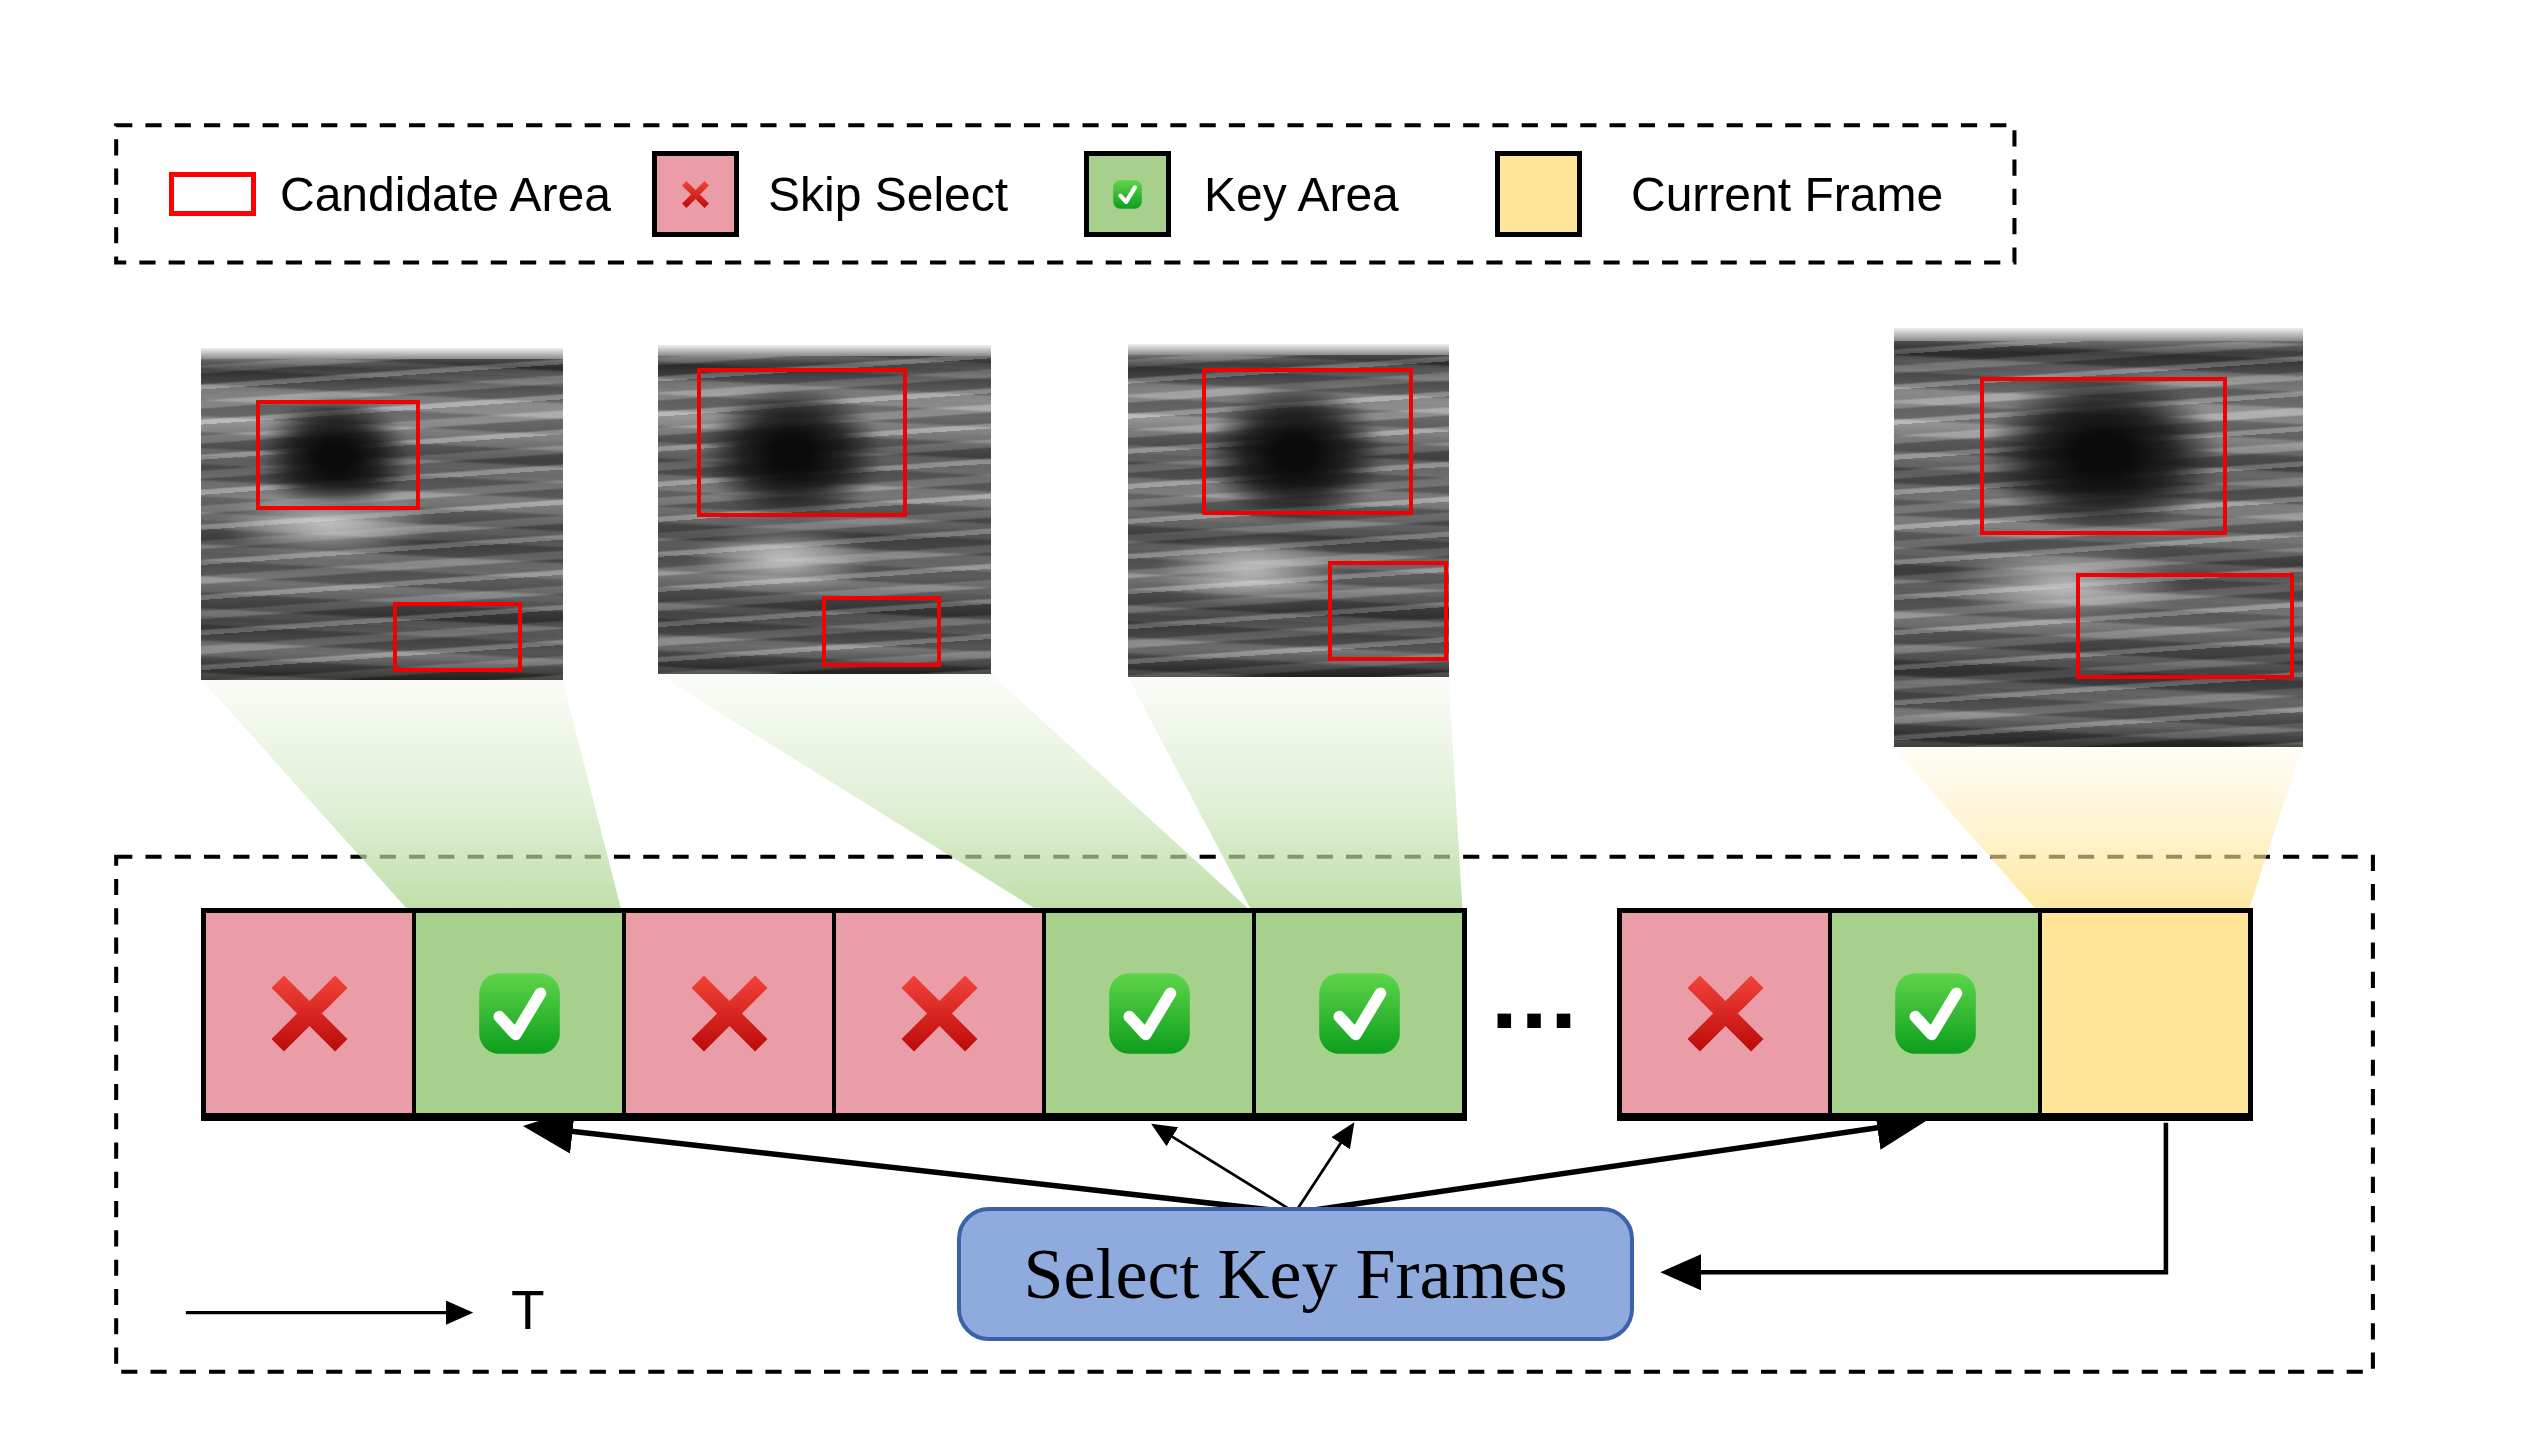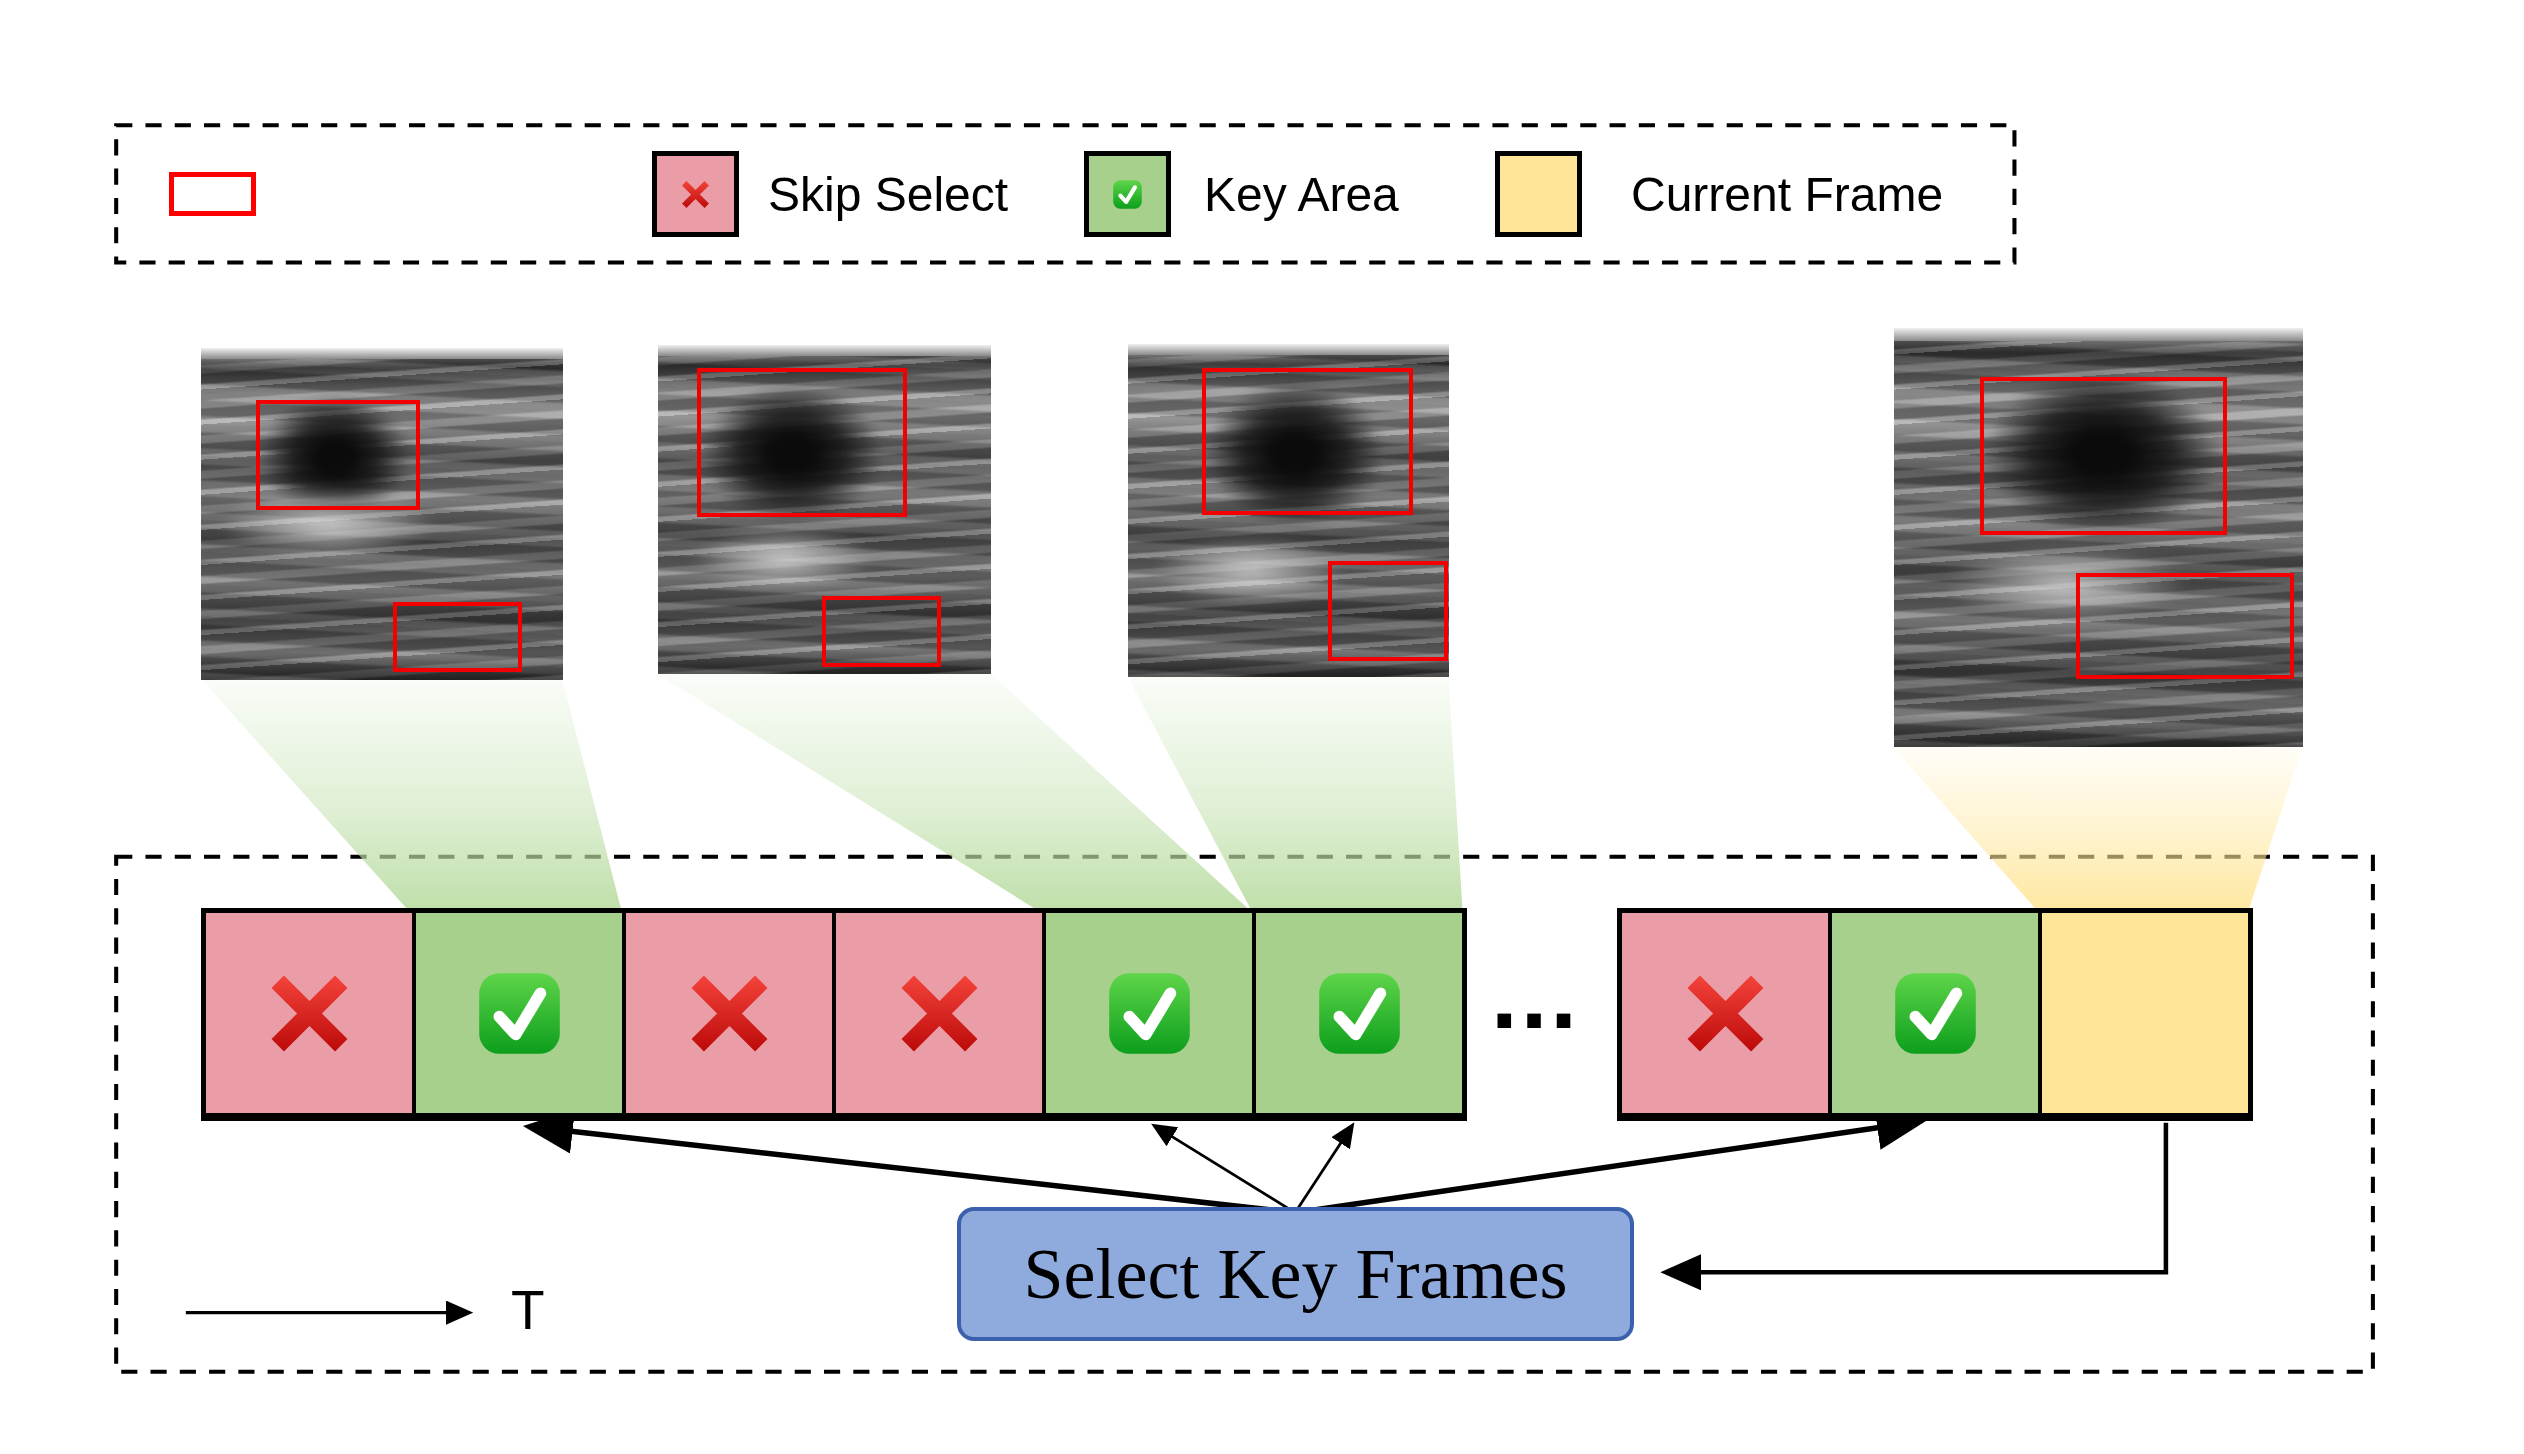--- a/index.html
+++ b/index.html
@@ -50,21 +50,21 @@
   .frame--key{background:#A8D08D;}
   .frame--current{background:#FFE598;}
   .icon-185{width:93px;height:93px;display:block;}
 
   .dots{position:absolute;left:1480px;top:940px;width:111px;text-align:center;
     font-size:96px;font-weight:700;letter-spacing:3px;color:#000;z-index:2;
     font-family:"Liberation Sans", sans-serif;}
 
   
   .select-box{position:absolute;left:957px;top:1207px;width:677px;height:134px;
-    background:#8FAADC;border:4.5px solid #3C61AC;border-radius:17px;box-sizing:border-box;
+    background:#8FAADC;border:4.5px solid #3C61AC;border-radius:32px;box-sizing:border-box;
     display:flex;align-items:center;justify-content:center;z-index:3;}
   .select-box span{font-family:"Liberation Serif", serif;font-size:72px;color:#000;}
 
   
   .t-label{position:absolute;left:511px;top:1313px;transform:translateY(-54%);
     font-size:55px;color:#000;z-index:2;}
 </style>
 </head>
 <body>
 
@@ -108,20 +108,21 @@
     <line x1="2565" y1="2402" x2="2287" y2="2230" stroke="#000" stroke-width="5.5" marker-end="url(#ah)"></line>
     <line x1="2565" y1="2402" x2="2678" y2="2230" stroke="#000" stroke-width="5.5" marker-end="url(#ah)"></line>
     <line x1="2565" y1="2402" x2="3800" y2="2222" stroke="#000" stroke-width="11" marker-end="url(#ah)"></line>
 
     <path d="M4290 2224 V2520 H3302" fill="none" stroke="#000" stroke-width="9" marker-end="url(#ah)"></path>
 
     <line x1="368" y1="2600" x2="928" y2="2600" stroke="#000" stroke-width="6" marker-end="url(#ah)"></line>
   </svg>
 
   <div class="cand-chip"></div>
+  <span class="legend-label" style="left:280px">Candidate Area</span>
 
   <div class="legend-chip chip-skip" style="left:652px">
     <svg class="icon-66" viewBox="0 0 120 120">
       <polygon points="60,44 93,11 109,27 76,60 109,93 93,109 60,76 27,109 11,93 44,60 11,27 27,11" fill="url(#gradCross)"></polygon>
     </svg>
   </div>
   <span class="legend-label" style="left:768px">Skip Select</span>
 
   <div class="legend-chip chip-key" style="left:1084px">
     <svg class="icon-66" viewBox="0 0 120 120">

